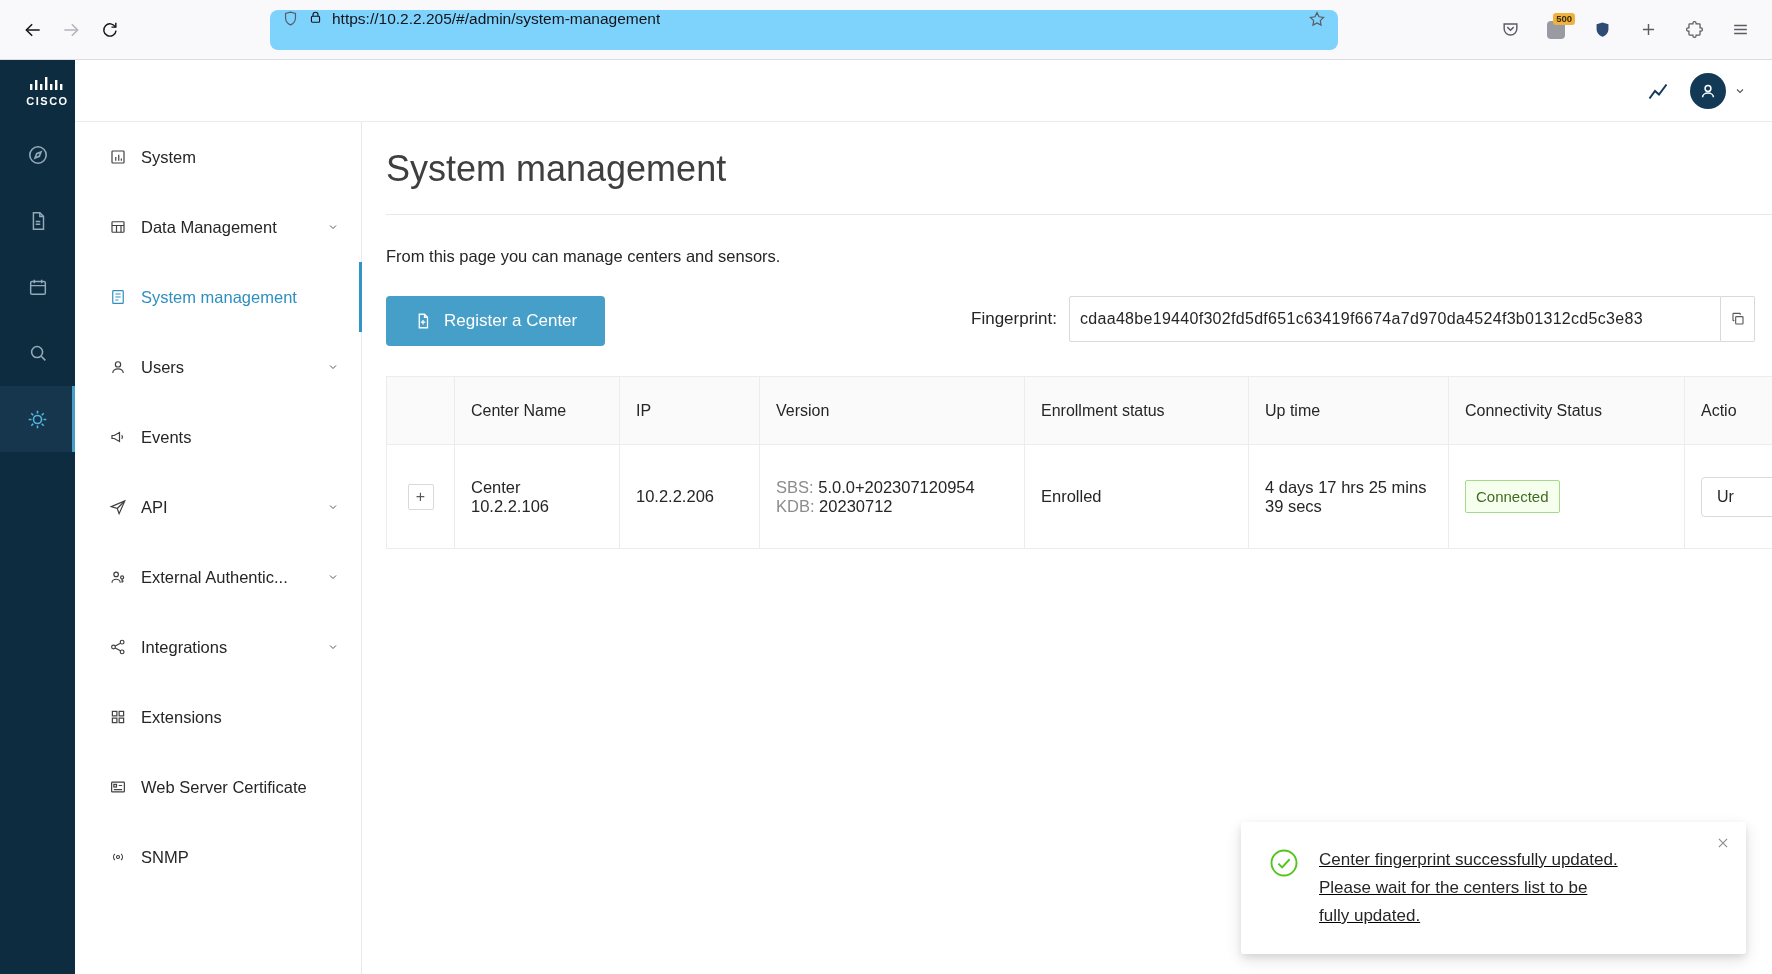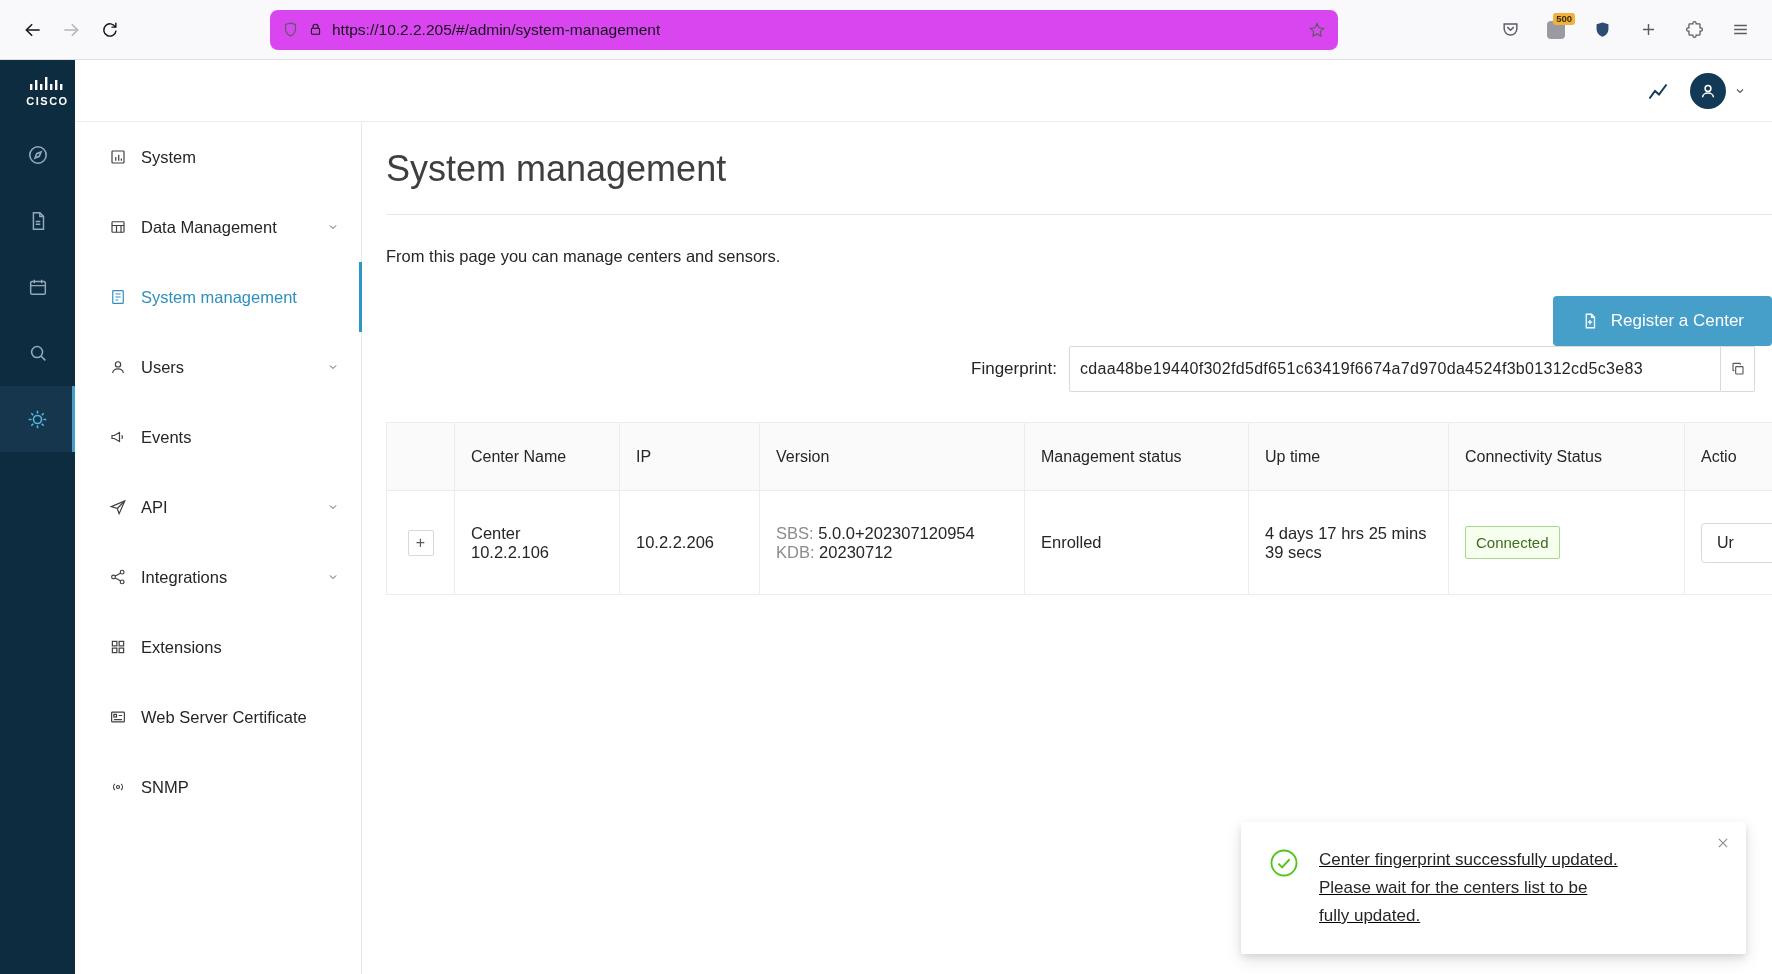--- a/index.html
+++ b/index.html
@@ -4,21 +4,21 @@
 <style>
   * { margin:0; padding:0; box-sizing:border-box; }
   html,body { width:1772px; height:974px; overflow:hidden; font-family:"Liberation Sans", sans-serif; background:#fff; }
   body { position:relative; }
   svg { display:block; }
 
   
   .browser-chrome { height:60px; background:#f9f9fb; border-bottom:1px solid #dcdce4; display:flex; align-items:center; padding:0 14px; }
   .nav-btn { width:38px; height:38px; border-radius:6px; display:flex; align-items:center; justify-content:center; color:#15141a; cursor:pointer; }
   .nav-btn.disabled { color:#b3b3bc; }
-  .url-bar { margin-left:142px; width:1068px; height:40px; background:#d946ef; border-radius:8px; display:flex; align-items:center; padding:0 12px; gap:9px; }
+  .url-bar { margin-left:142px; width:1068px; height:40px; background:#7dd3fc; border-radius:8px; display:flex; align-items:flex-start; padding:0 12px; gap:9px; }
   .url-text { font-size:15.5px; color:#15141a; white-space:nowrap; overflow:hidden; }
   .url-star { margin-left:auto; color:#5b5b66; }
   .toolbar-right { margin-left:auto; display:flex; align-items:center; gap:10px; }
   .tb-icon { width:36px; height:36px; display:flex; align-items:center; justify-content:center; color:#5b5b66; position:relative; cursor:pointer; }
   .ext-badge { position:absolute; top:1px; right:-1px; background:#f0b23e; color:#3a2a00; font-size:9.5px; font-weight:bold; padding:1px 3px; border-radius:3px; line-height:1.1; }
   .ext-blob { width:18px; height:18px; border-radius:4px; background:#9a9aa2; }
 
   
   .app-header { height:62px; display:flex; }
   .logo-block { width:75px; height:62px; background:#0d2c40; display:flex; flex-direction:column; align-items:center; justify-content:center; gap:3px;padding-left:20px; }
@@ -43,21 +43,21 @@
   .mi-chev { margin-left:auto; color:#595959; flex:none; }
   .menu-item.active { color:#2f8fbf; }
   .menu-item.active .mi-icon { color:#2f8fbf; }
   .menu-item.active::after { content:""; position:absolute; right:-1px; top:0; bottom:0; width:3px; background:#3095c5; }
 
   
   .main { flex:1; padding:26px 0 0 24px; overflow:hidden; position:relative; background:#fff; }
   .page-title { font-size:36px; font-weight:400; color:#3f3f3f; }
   .h-divider { height:1px; background:#e8e8e8; margin-top:24px; }
   .page-desc { margin-top:32px; font-size:16.5px; color:#262626; }
-  .actions-row { margin-top:30px; display:flex; align-items:flex-end;flex-direction:column; }
+  .actions-row { margin-top:30px; display:flex; align-items:flex-start; }
   .register-btn { height:50px; background:#459fc9; border:none; color:#fff; font-size:17px; border-radius:4px; padding:0 28px; display:flex; align-items:center; gap:12px; cursor:pointer; font-family:inherit; }
   .fp-group { margin-left:auto; display:flex; align-items:center; margin-right:17px; }
   .fp-label { font-size:17px; color:#262626; margin-right:12px; white-space:nowrap; }
   .fp-input { width:652px; height:46px; border:1px solid #d9d9d9; border-radius:2px 0 0 2px; padding:0 10px; font-size:16px; letter-spacing:.3px; color:#262626; font-family:inherit; background:#fff; }
   .fp-copy { width:34px; height:46px; border:1px solid #d9d9d9; border-left:none; border-radius:0 2px 2px 0; background:#fff; display:flex; align-items:center; justify-content:center; color:#595959; cursor:pointer; }
 
   
   .centers-table { margin-top:30px; border-collapse:collapse; table-layout:fixed; width:1468px; }
   .centers-table th { height:68px; background:#fafafa; font-weight:500; font-size:16px; color:#262626; text-align:left; padding:0 16px; border:1px solid #ececec; border-left:none; }
   .centers-table th:first-child { border-left:1px solid #ececec; }
@@ -291,20 +291,36 @@
       <span class="mi-label">Events</span>
     </div>
     <div class="menu-item">
       <span class="mi-icon">
         <svg width="18" height="18" viewBox="0 0 24 24" fill="none" stroke="currentColor" stroke-width="1.6">
             <path d="M3 11.5L21 4l-7.5 17-2.5-7z"></path>
             <path d="M11 14L21 4"></path>
           </svg>
       </span>
       <span class="mi-label">API</span>
+      <span class="mi-chev">
+          <svg width="12" height="12" viewBox="0 0 24 24" fill="none" stroke="currentColor" stroke-width="2">
+            <path d="M6 9l6 6 6-6"></path>
+          </svg>
+        </span>
+    </div>
+    <div class="menu-item">
+      <span class="mi-icon">
+        <svg width="18" height="18" viewBox="0 0 24 24" fill="none" stroke="currentColor" stroke-width="1.6">
+            <circle cx="9.5" cy="8.5" r="3"></circle>
+            <path d="M4 19.5a5.5 4.5 0 0 1 11 0"></path>
+            <circle cx="17.5" cy="12.5" r="2"></circle>
+            <path d="M17.5 14.5v5M17.5 17.5h2"></path>
+          </svg>
+      </span>
+      <span class="mi-label">External Authentic...</span>
       <span class="mi-chev">
           <svg width="12" height="12" viewBox="0 0 24 24" fill="none" stroke="currentColor" stroke-width="2">
             <path d="M6 9l6 6 6-6"></path>
           </svg>
         </span>
     </div>
     <div class="menu-item">
       <span class="mi-icon">
         <svg width="18" height="18" viewBox="0 0 24 24" fill="none" stroke="currentColor" stroke-width="1.6">
             <circle cx="6" cy="12" r="2.5"></circle>
@@ -393,21 +409,21 @@
           <col style="width:200px">
           <col style="width:236px">
           <col style="width:170px">
       </colgroup>
       <thead>
         <tr>
           <th></th>
           <th>Center Name</th>
           <th>IP</th>
           <th>Version</th>
-          <th>Management status</th>
+          <th>Enrollment status</th>
           <th>Up time</th>
           <th>Connectivity Status</th>
           <th>Actio</th>
         </tr>
       </thead>
       <tbody>
         <tr>
           <td>
             <button class="expand-btn">+</button>
           </td>

